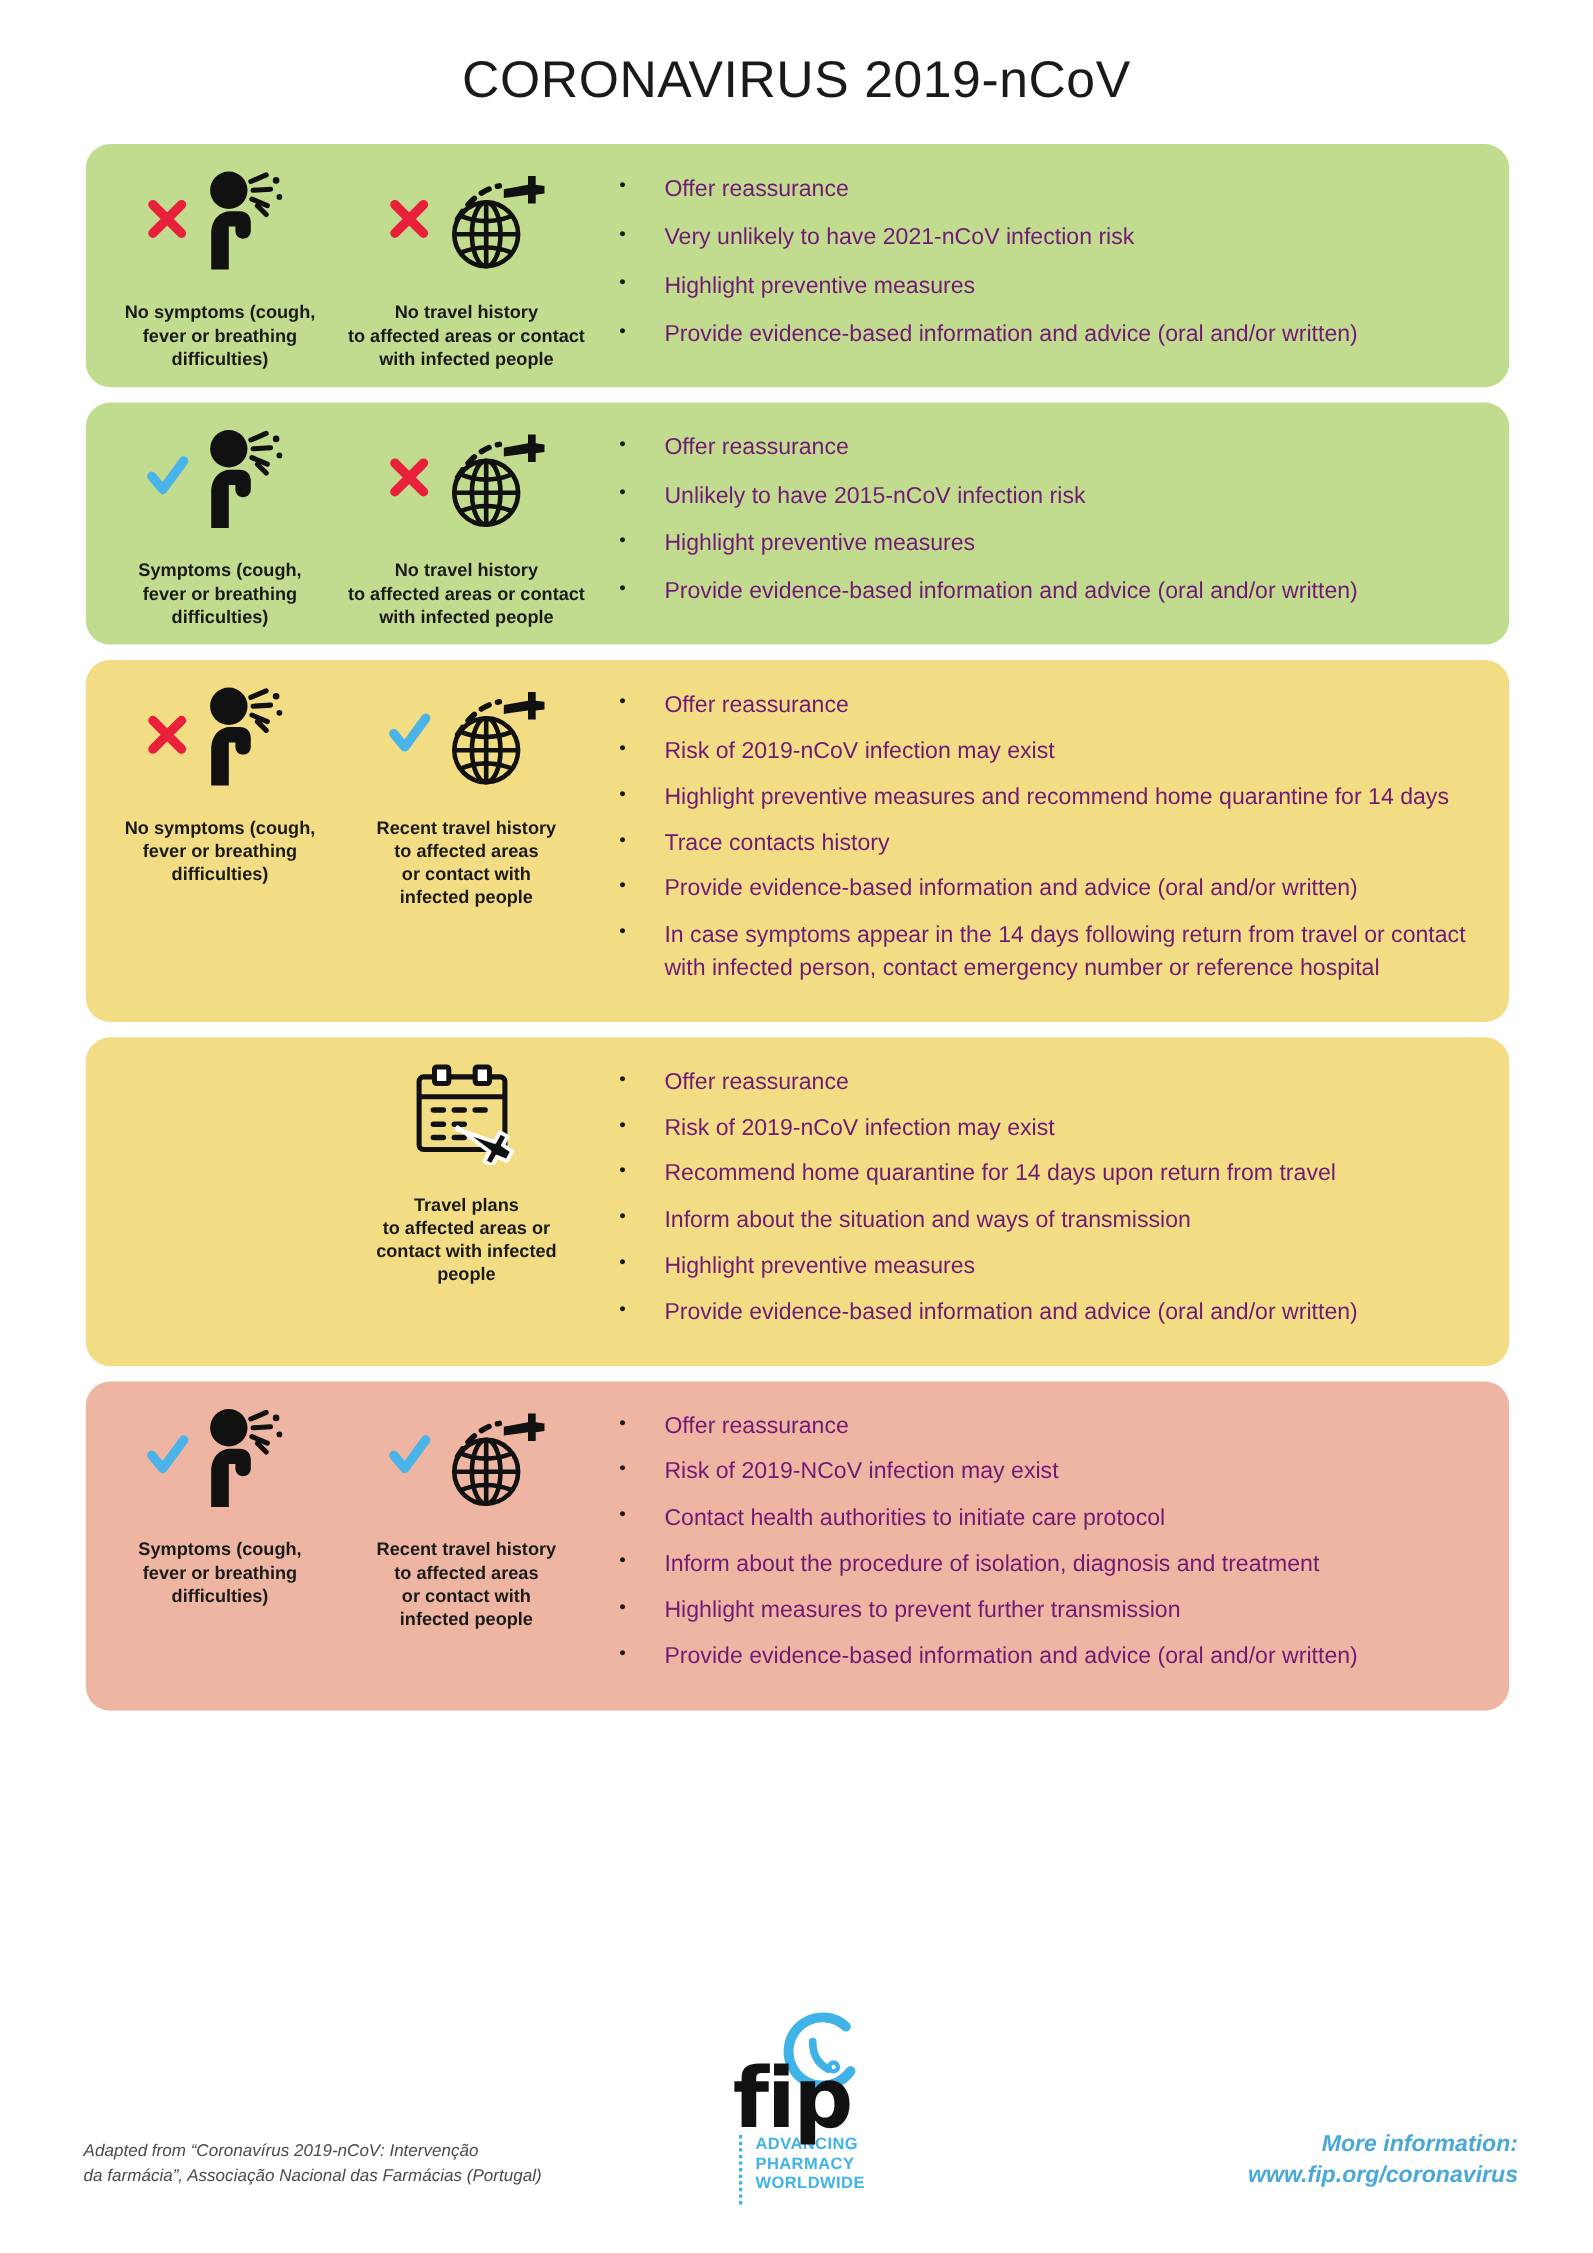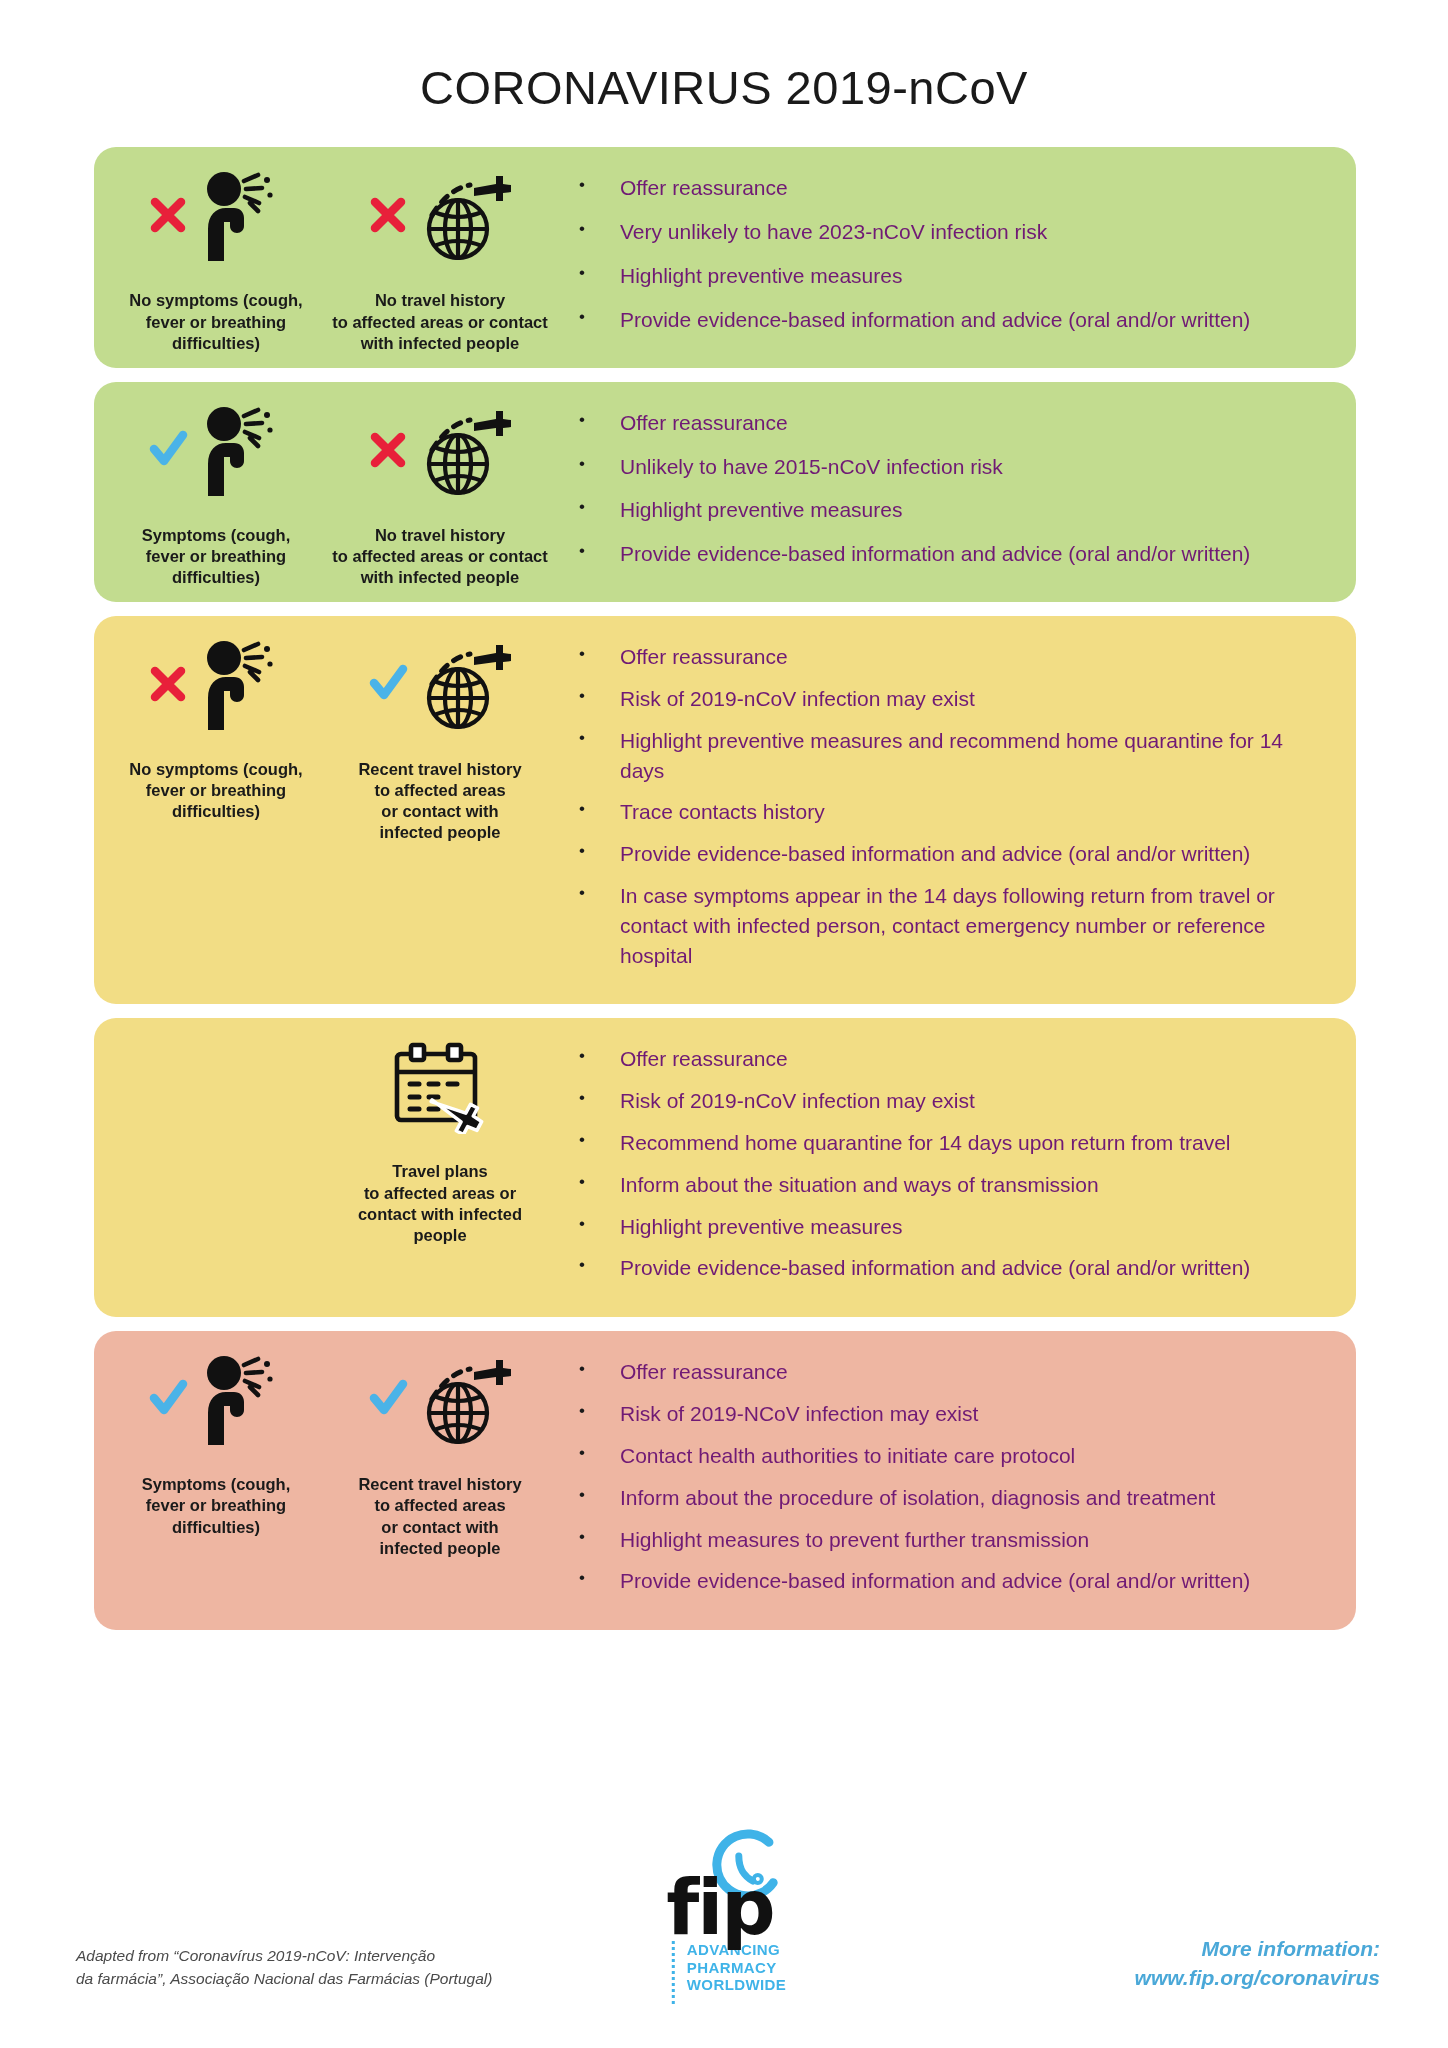--- a/index.html
+++ b/index.html
@@ -3,21 +3,21 @@
 <meta charset="utf-8">
 <style>
   * { box-sizing: border-box; margin: 0; padding: 0; }
   html, body {
     width: 1448px; height: 2048px;
     background: #ffffff;
     font-family: "Liberation Sans", sans-serif;
     color: #1a1a1a;
     overflow: hidden;
   }
-  .page { position: relative; width: 1448px; height: 2048px; padding: 16px; }
+  .page { position: relative; width: 1448px; height: 2048px; padding: 0; }
 
   
   .header { padding-top: 44px; text-align: center; }
   .title-line1 {
     font-size: 47px; font-weight: 400; letter-spacing: 0.5px;
     color: #1a1a1a; line-height: 1.18;
   }
   .title-line2 {
     font-size: 45px; font-weight: 700; letter-spacing: 0.2px;
     color: #111; line-height: 1.18; margin-top: 4px;
@@ -171,21 +171,21 @@
 to affected areas or contact
 with infected people</div>
         </div>
         <div class="advice">
           <div class="bullet-row">
             <span class="bullet-dot">•</span>
             <span class="bullet-text">Offer reassurance</span>
           </div>
           <div class="bullet-row">
             <span class="bullet-dot">•</span>
-            <span class="bullet-text">Very unlikely to have 2023-nCoV infection risk</span>
+            <span class="bullet-text">Very unlikely to have 2021-nCoV infection risk</span>
           </div>
           <div class="bullet-row">
             <span class="bullet-dot">•</span>
             <span class="bullet-text">Highlight preventive measures</span>
           </div>
           <div class="bullet-row">
             <span class="bullet-dot">•</span>
             <span class="bullet-text">Provide evidence-based information and advice (oral and/or written)</span>
           </div>
         </div>

